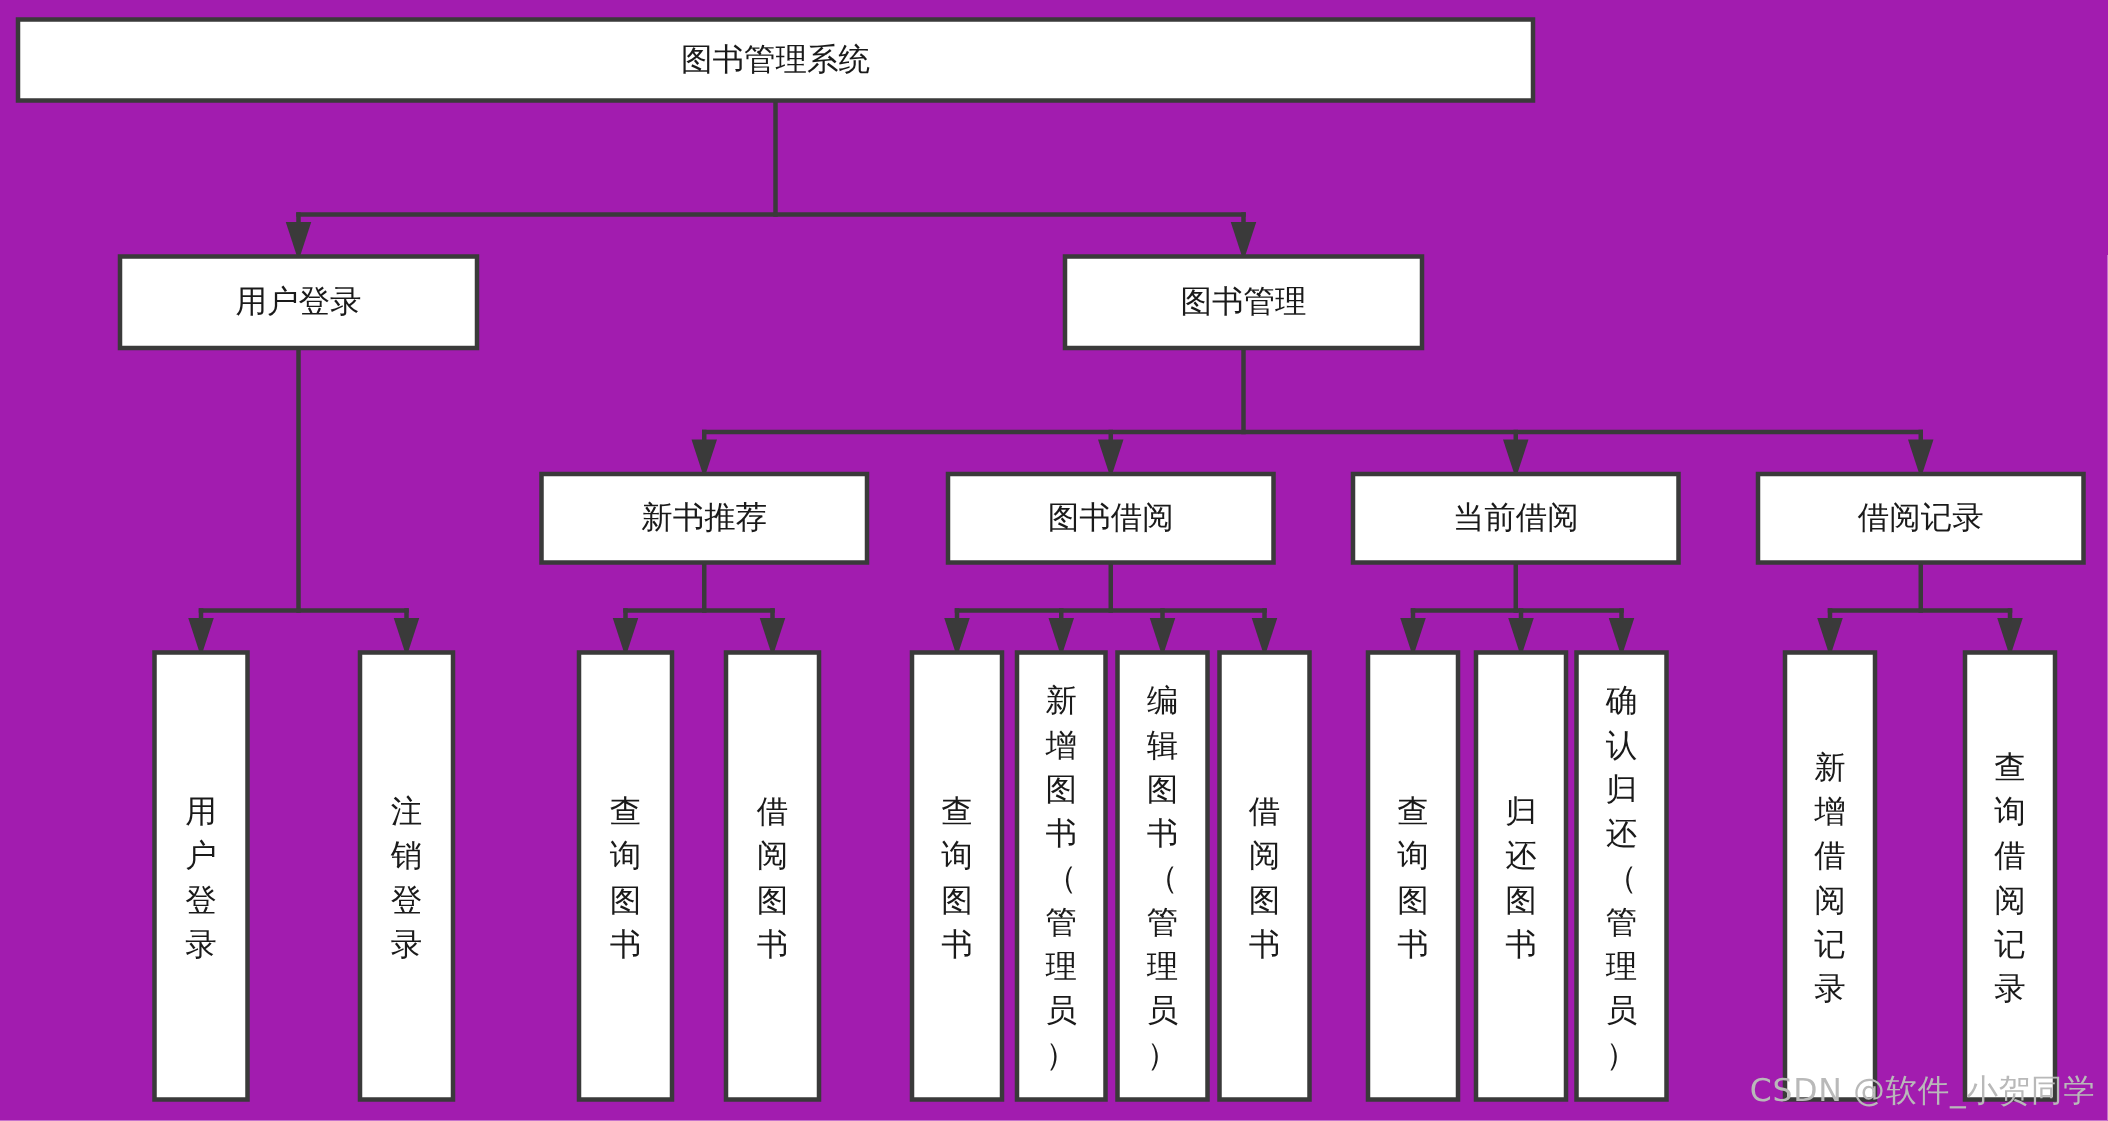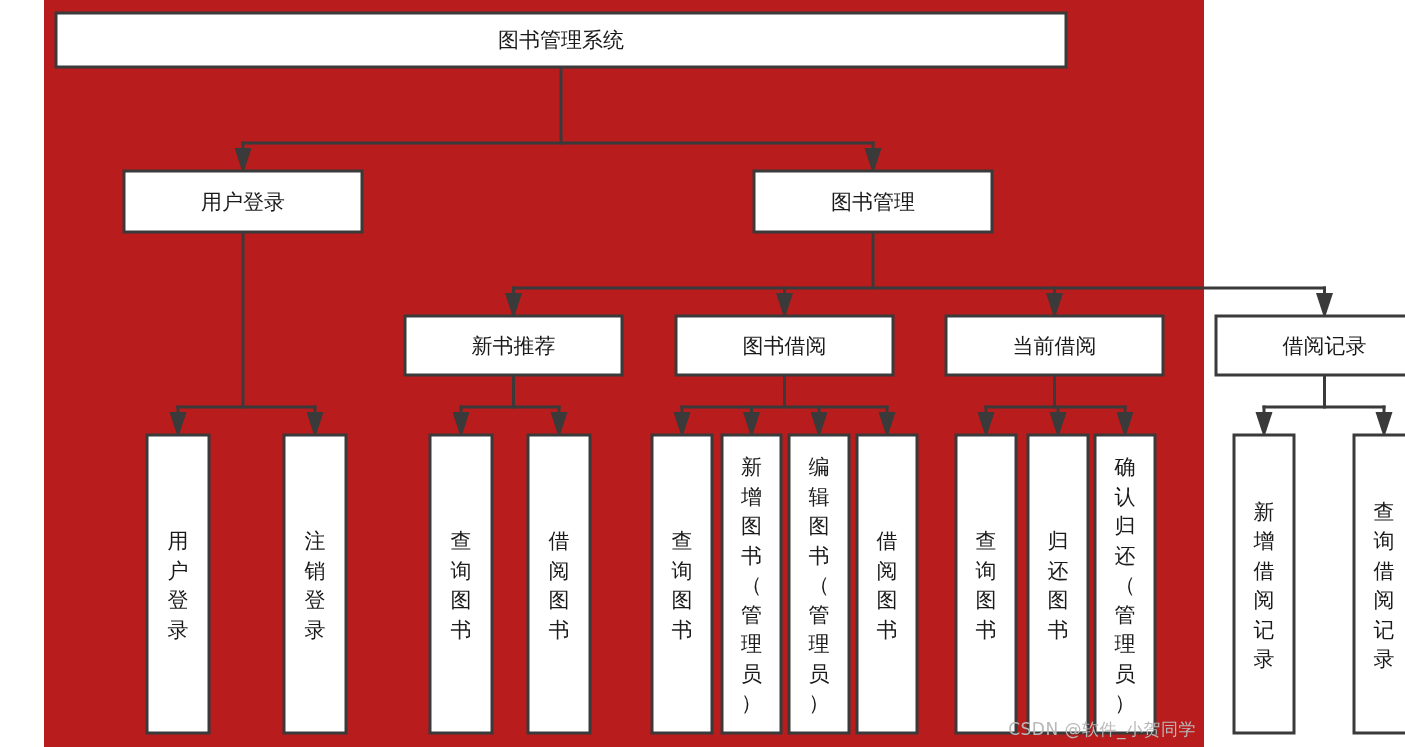--- a/index.html
+++ b/index.html
@@ -8,24 +8,23 @@
     background: #ffffff;
   }
   body {
     width: 1405px;
     height: 747px;
     overflow: hidden;
     font-family: "DejaVu Sans", "Liberation Sans", sans-serif;
   }
   #diagram-root {
     position: relative;
-    width: 1160px;
+    width: 1405px;
     height: 747px;
-    background: #b91c1c;
-    margin-left: 44px;
+    background: #a21caf;
   }
   svg#tree-svg {
     position: absolute;
     left: 0;
     top: 0;
     width: 1405px;
     height: 747px;
     display: block;
   }
   .node-box {
@@ -54,21 +53,21 @@
     font-family: "DejaVu Sans", "Liberation Sans", sans-serif;
     font-size: 21px;
     fill: #1a1a1a;
     text-anchor: middle;
   }
   .watermark-text {
     position: absolute;
     right: 8px;
     bottom: 6px;
     font-family: "DejaVu Sans", "Liberation Sans", sans-serif;
-    font-size: 17px;
+    font-size: 21px;
     color: #b9b9b9;
     white-space: nowrap;
     letter-spacing: 0.5px;
     user-select: none;
   }
 </style>
 </head>
 <body>
 
 <div id="diagram-root">

